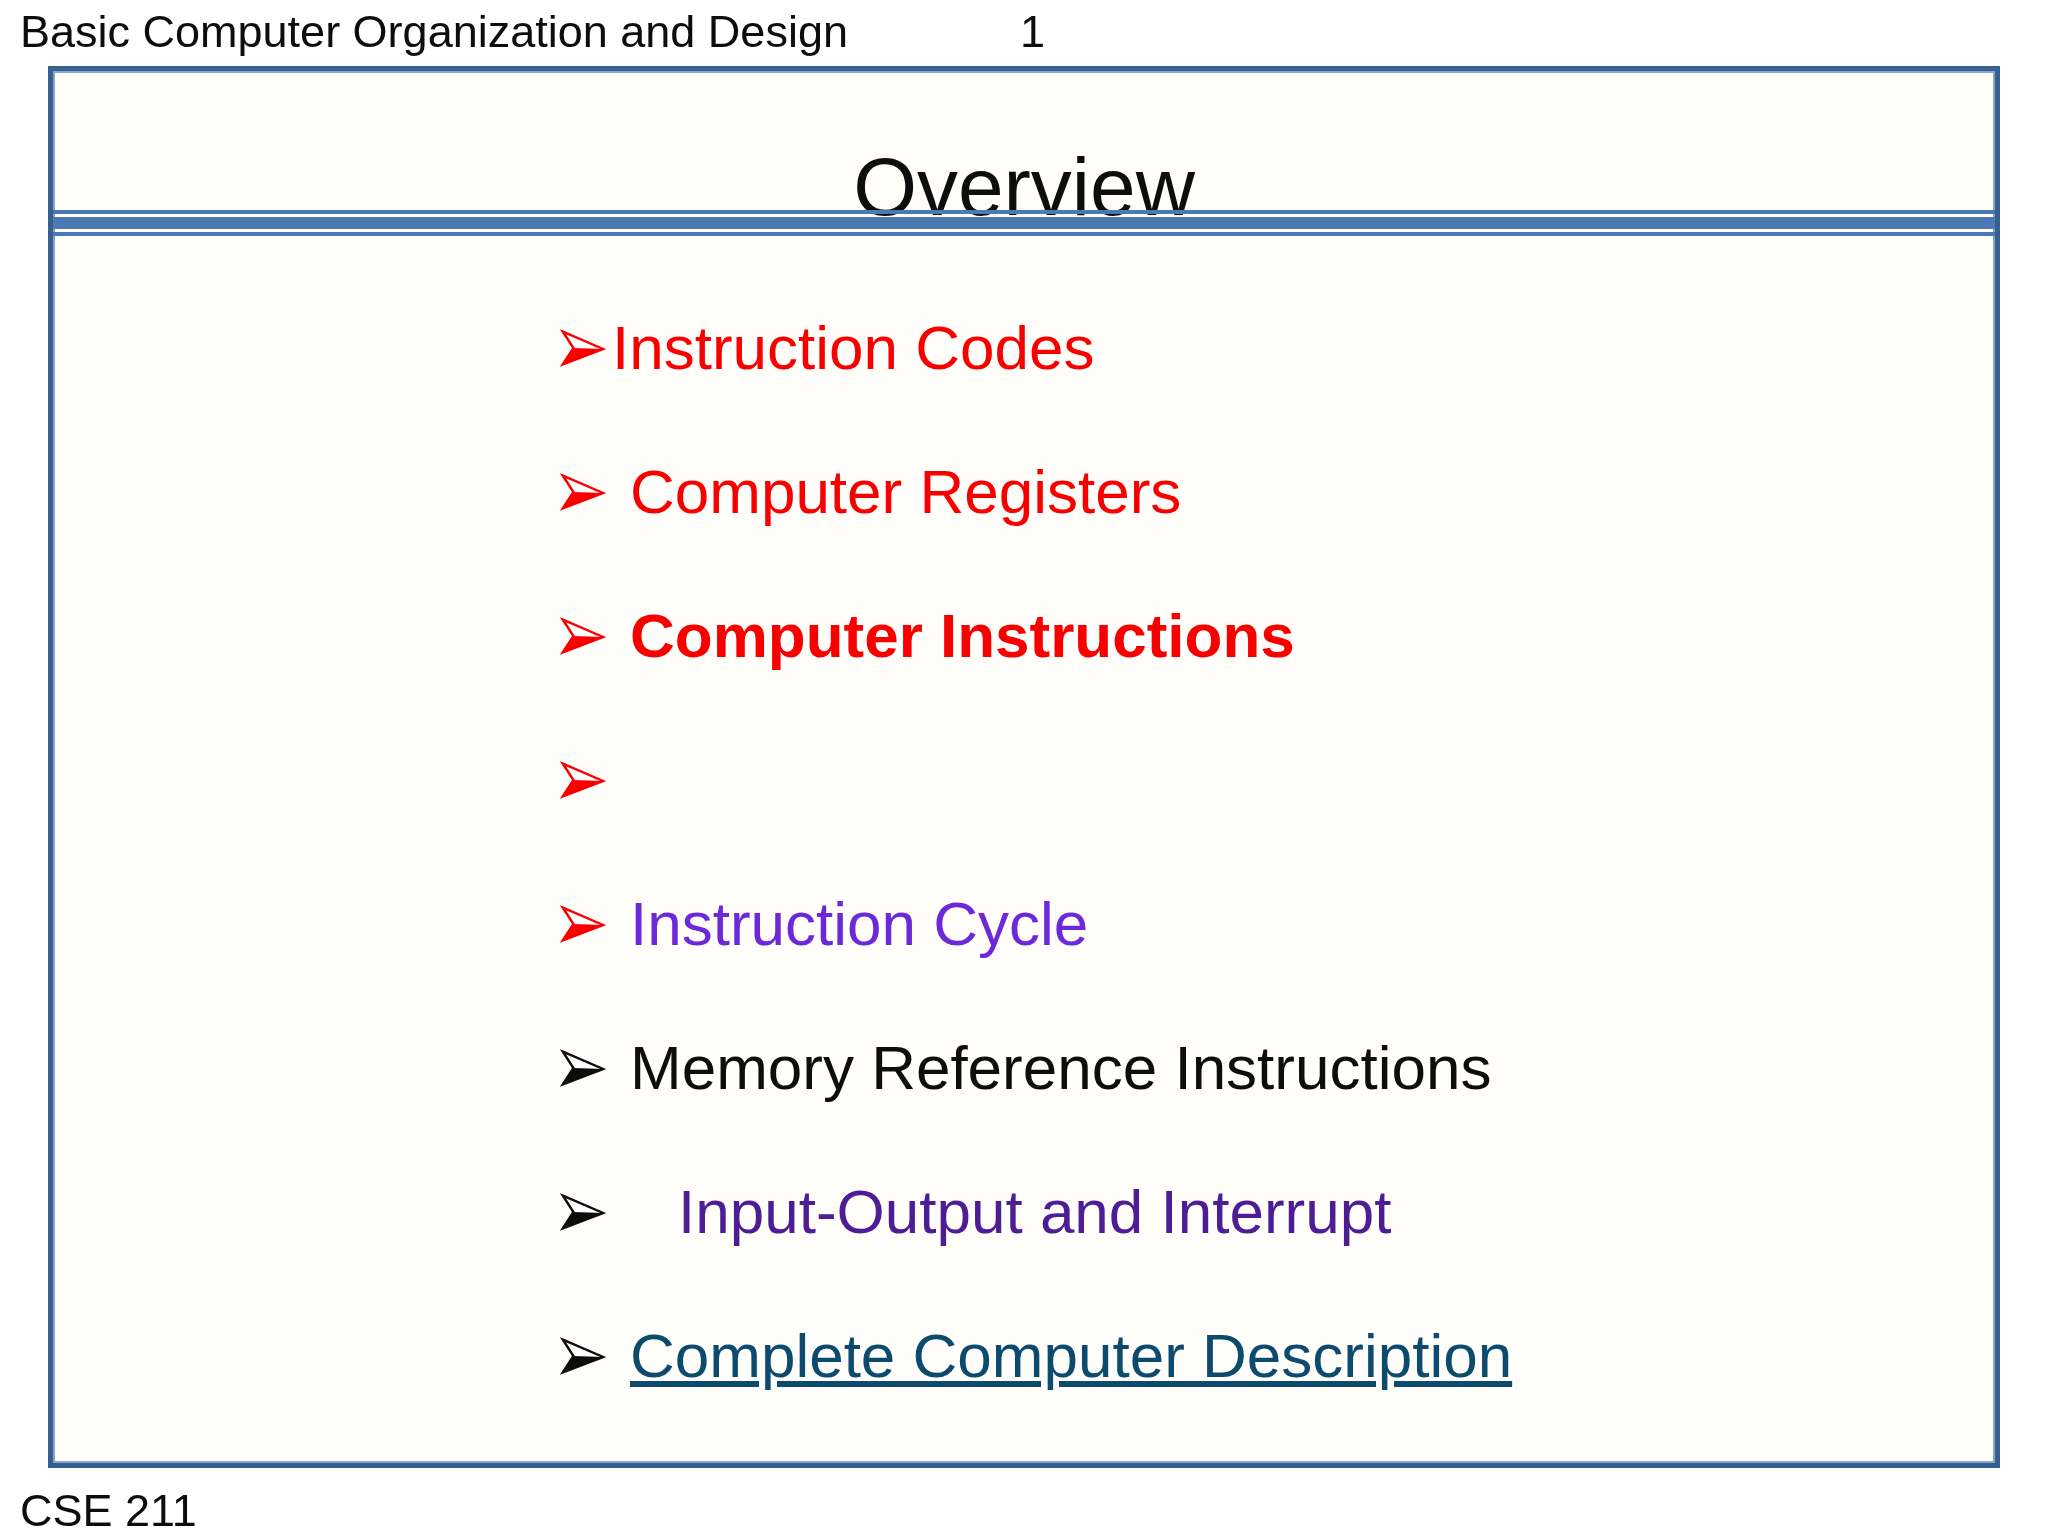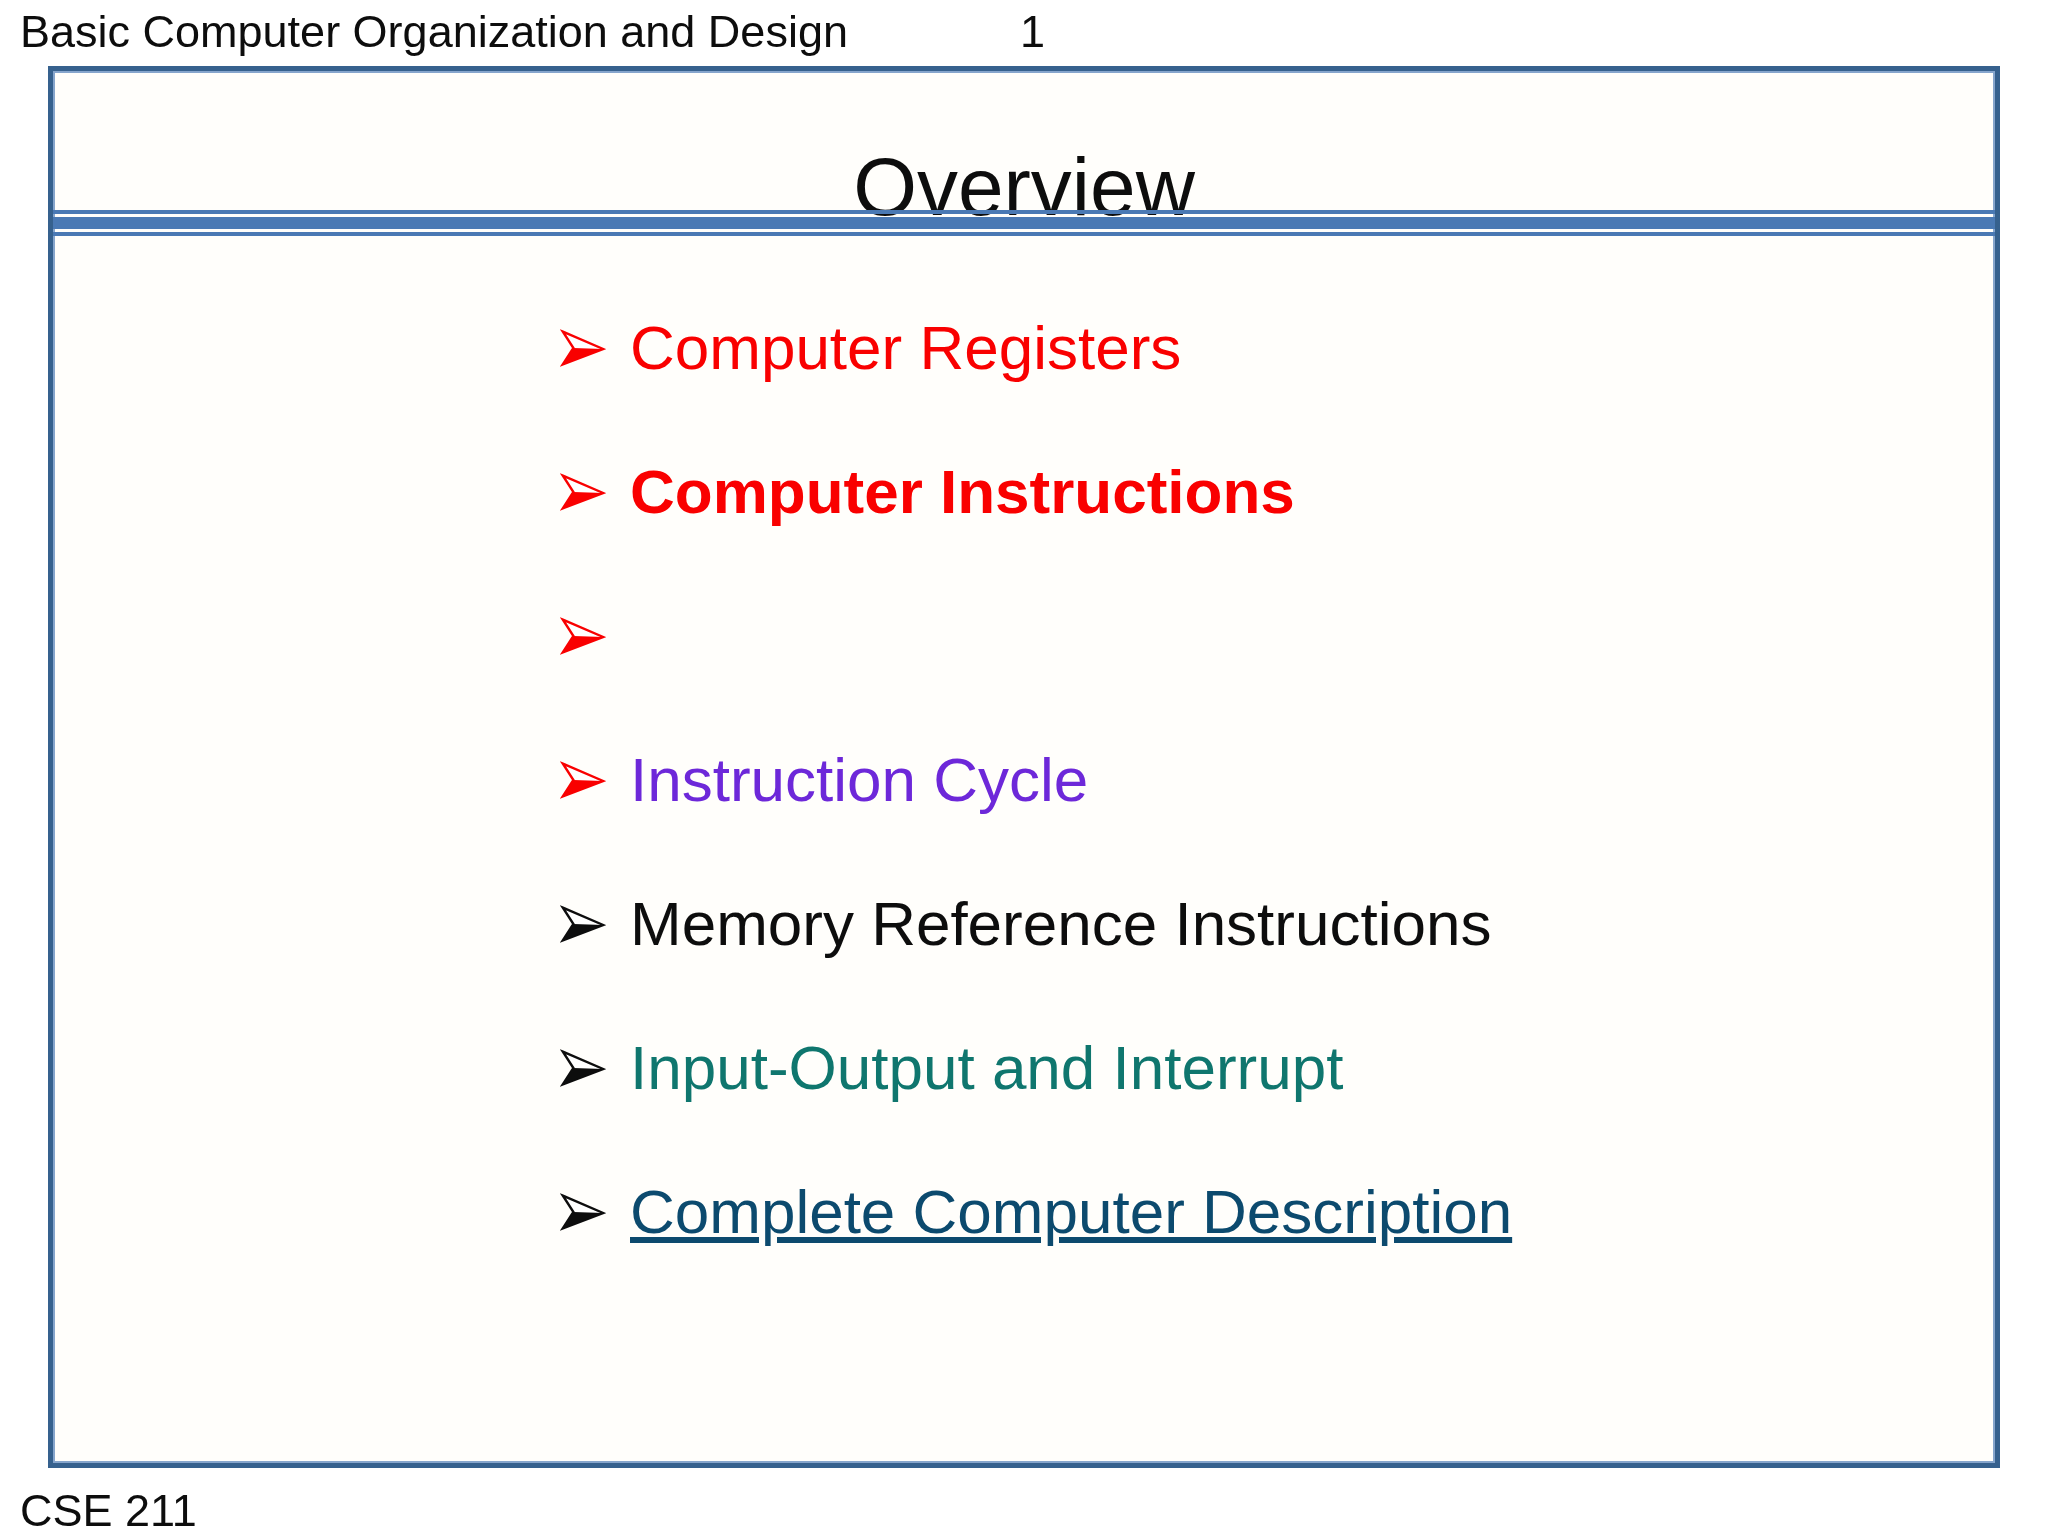--- a/index.html
+++ b/index.html
@@ -71,20 +71,29 @@
 <div class="slide">
   <div class="titleband">
     <div class="title">Overview</div>
   </div>
   <div class="divider">
     <div class="thin"></div>
     <div class="thick"></div>
     <div class="thin"></div>
   </div>
   <div class="bullets" id="bullets">
+      <div class="bullet-row tight">
+        <span class="bullet-icon">
+          <svg width="46" height="40" viewBox="0 0 48 40">
+            <path d="M3,3 L45,21 L3,37 L14,20 Z" fill="#ffffff" stroke="#f90000" stroke-width="2.5" stroke-linejoin="miter"></path>
+            <path d="M14,20 L45,21 L3,37 Z" fill="#f90000"></path>
+          </svg>
+        </span>
+        <span class="bullet-text" style="color: rgb(249, 0, 0);">Instruction Codes</span>
+      </div>
       <div class="bullet-row">
         <span class="bullet-icon">
           <svg width="46" height="40" viewBox="0 0 48 40">
             <path d="M3,3 L45,21 L3,37 L14,20 Z" fill="#ffffff" stroke="#f90000" stroke-width="2.5" stroke-linejoin="miter"></path>
             <path d="M14,20 L45,21 L3,37 Z" fill="#f90000"></path>
           </svg>
         </span>
         <span class="bullet-text" style="color: rgb(249, 0, 0);">Computer Registers</span>
       </div>
       <div class="bullet-row">
@@ -122,21 +131,21 @@
         </span>
         <span class="bullet-text" style="color: rgb(13, 13, 13);">Memory Reference Instructions</span>
       </div>
       <div class="bullet-row">
         <span class="bullet-icon">
           <svg width="46" height="40" viewBox="0 0 48 40">
             <path d="M3,3 L45,21 L3,37 L14,20 Z" fill="#ffffff" stroke="#0d0d0d" stroke-width="2.5" stroke-linejoin="miter"></path>
             <path d="M14,20 L45,21 L3,37 Z" fill="#0d0d0d"></path>
           </svg>
         </span>
-        <span class="bullet-text" style="color: #0f766e;">Input-Output and Interrupt</span>
+        <span class="bullet-text" style="color: #4c1d95; margin-left: 48px;">Input-Output and Interrupt</span>
       </div>
       <div class="bullet-row">
         <span class="bullet-icon">
           <svg width="46" height="40" viewBox="0 0 48 40">
             <path d="M3,3 L45,21 L3,37 L14,20 Z" fill="#ffffff" stroke="#0d0d0d" stroke-width="2.5" stroke-linejoin="miter"></path>
             <path d="M14,20 L45,21 L3,37 Z" fill="#0d0d0d"></path>
           </svg>
         </span>
         <span class="bullet-text" style="color: #0c4a6e; text-decoration: underline;">Complete Computer Description</span>
       </div>

